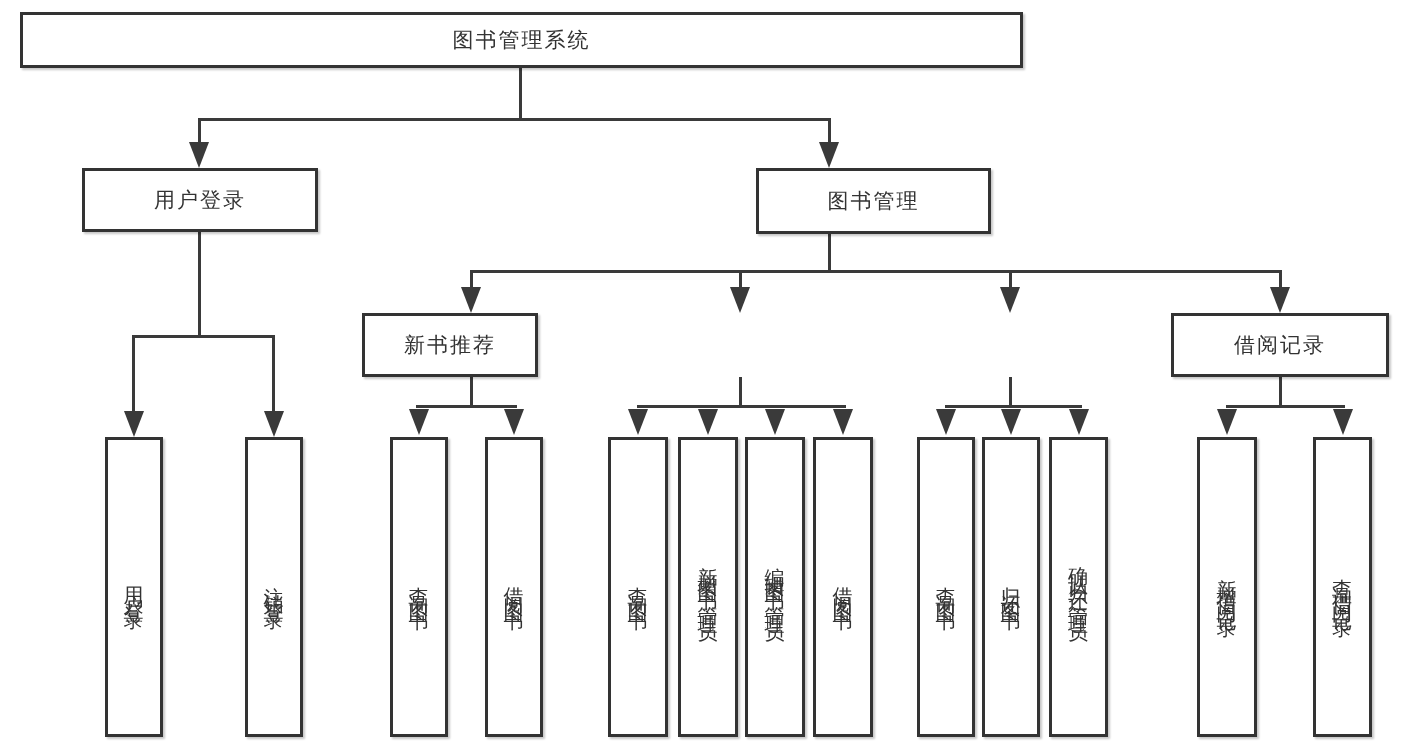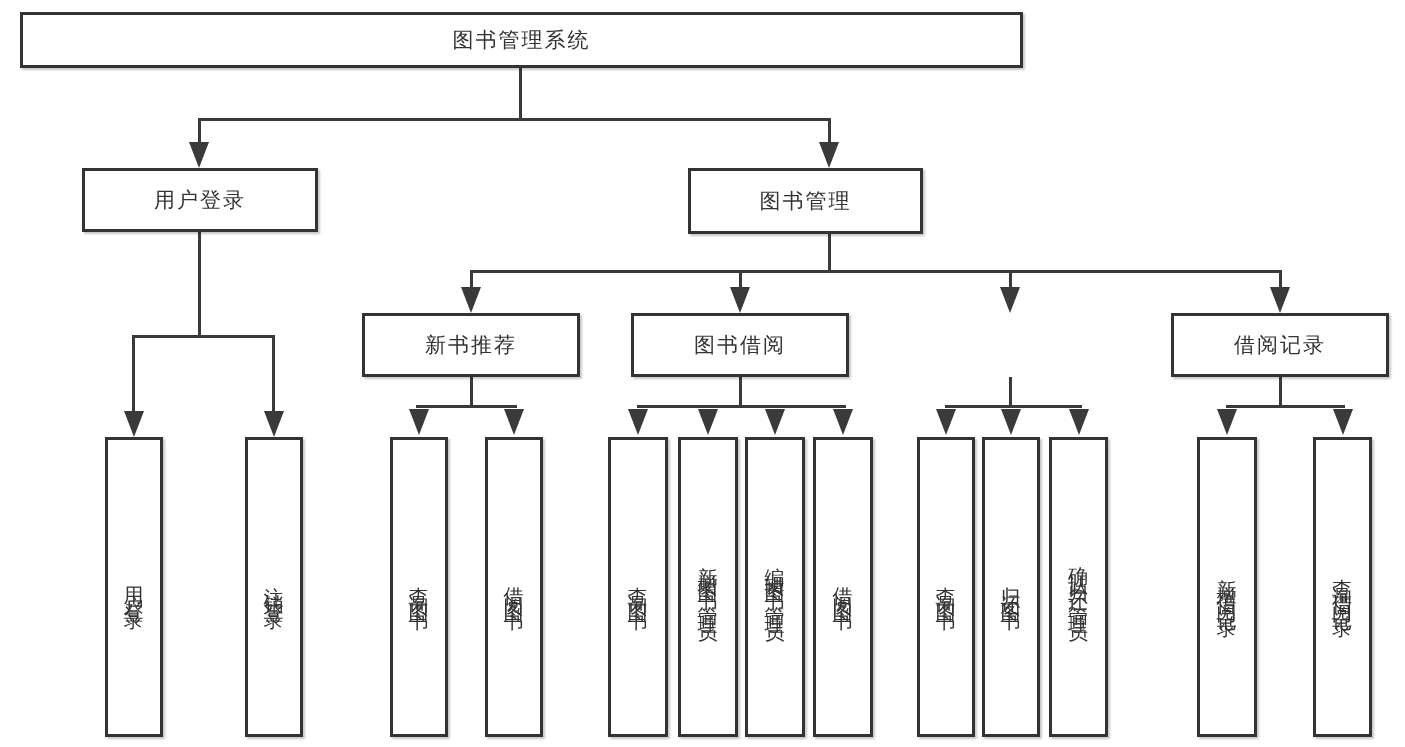--- a/index.html
+++ b/index.html
@@ -80,24 +80,23 @@
   <div class="arrow" style="left:1069px;top:409px"></div>
 
   <div class="vline" style="left:1279px;top:377px;height:31px"></div>
   <div class="hline" style="left:1226px;top:405px;width:119px"></div>
   <div class="arrow" style="left:1217px;top:409px"></div>
   <div class="arrow" style="left:1333px;top:409px"></div>
 
   <div class="node" style="left:20px;top:12px;width:1003px;height:56px">图书管理系统</div>
 
   <div class="node" style="left:82px;top:168px;width:236px;height:64px">用户登录</div>
-  <div class="node" style="left:688px;top:168px;width:235px;height:66px">图书管理</div>
+  <div class="node" style="left:756px;top:168px;width:235px;height:66px">图书管理</div>
 
-  <div class="node" style="left:362px;top:313px;width:218px;height:64px">新书推荐</div>
-  <div class="node" style="left:631px;top:313px;width:218px;height:64px">图书借阅</div>
+  <div class="node" style="left:362px;top:313px;width:176px;height:64px">新书推荐</div>
   <div class="node" style="left:1171px;top:313px;width:218px;height:64px">借阅记录</div>
 
   <div class="node leaf" style="left:105px;top:437px;width:58px;height:300px">用户登录</div>
   <div class="node leaf" style="left:245px;top:437px;width:58px;height:300px">注销登录</div>
 
   <div class="node leaf" style="left:390px;top:437px;width:58px;height:300px">查询图书</div>
   <div class="node leaf" style="left:485px;top:437px;width:58px;height:300px">借阅图书</div>
 
   <div class="node leaf" style="left:608px;top:437px;width:60px;height:300px">查询图书</div>
   <div class="node leaf" style="left:678px;top:437px;width:60px;height:300px">新增图书（管理员）</div>

